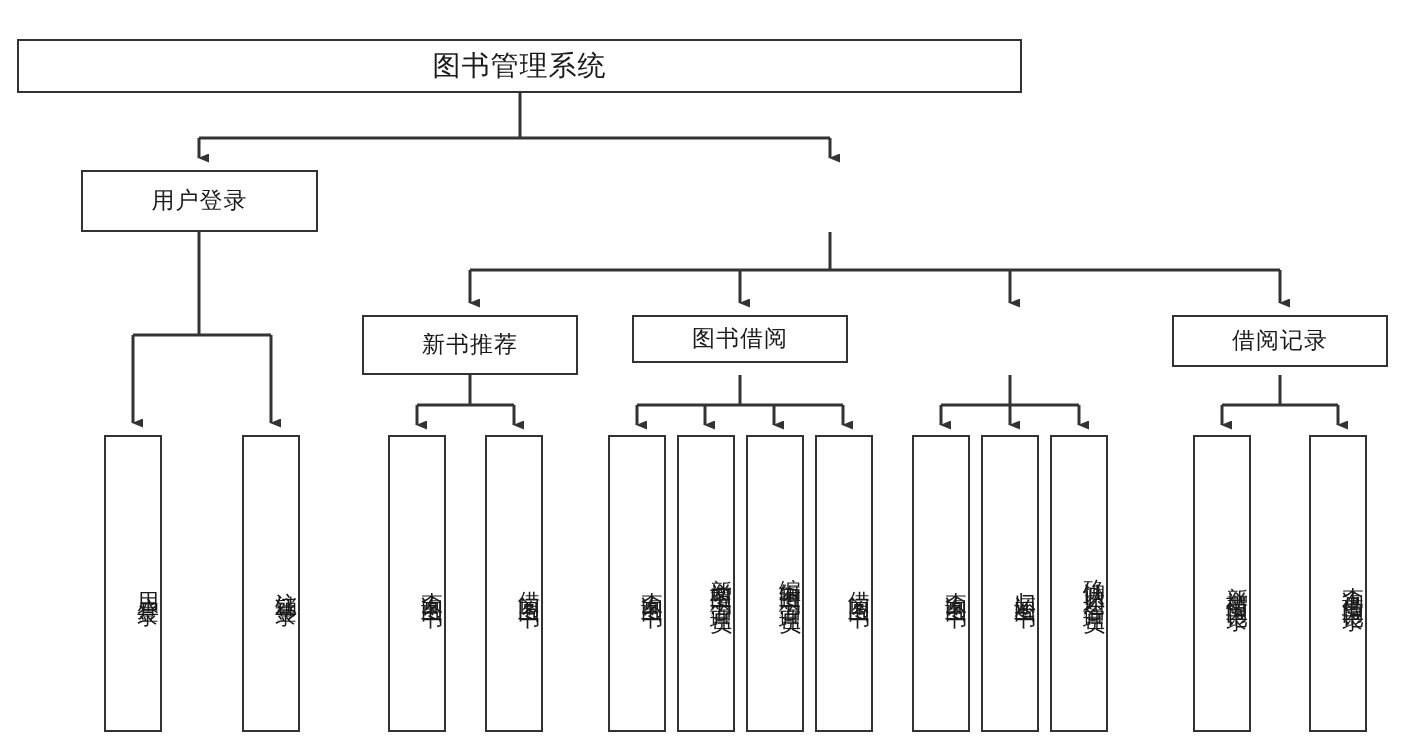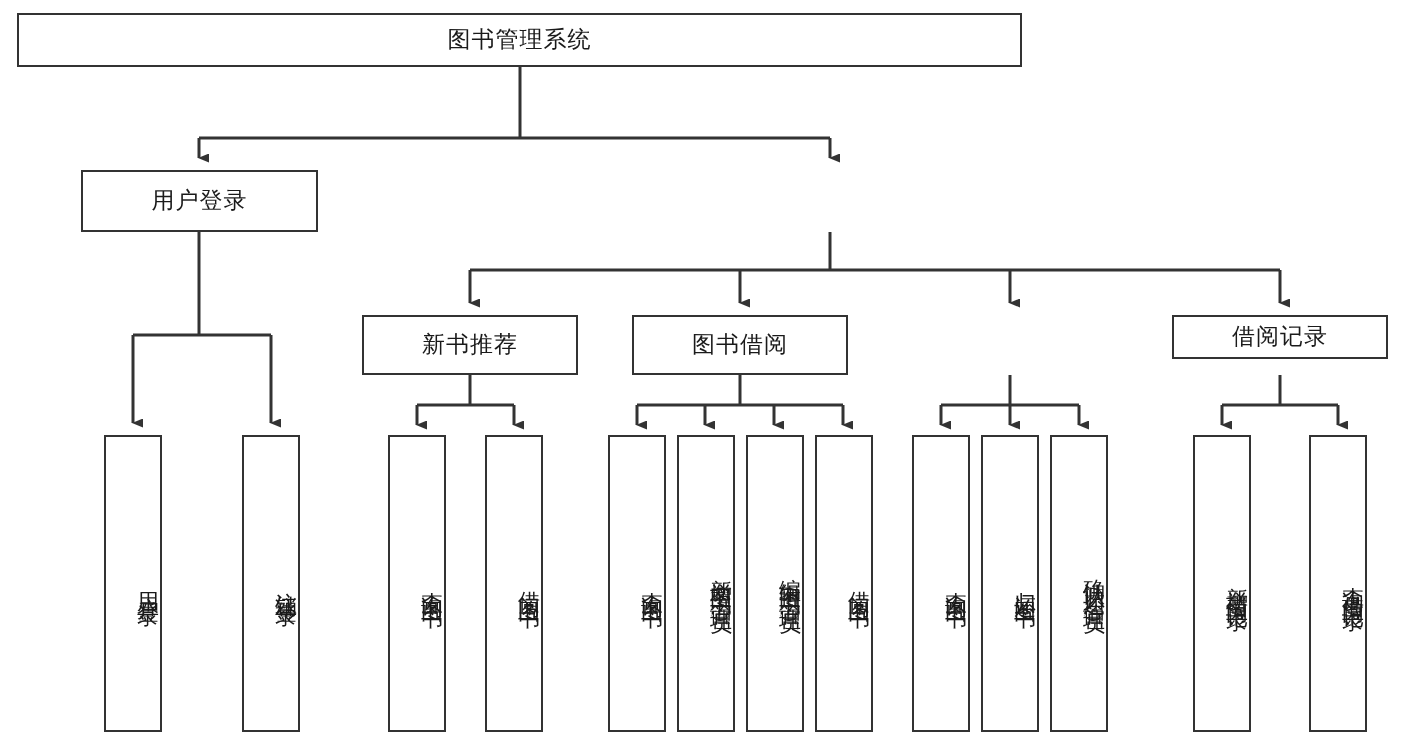--- a/index.html
+++ b/index.html
@@ -35,21 +35,22 @@
     align-items: center;
     justify-content: center;
     color: #1a1a1a;
   }
   .node.horiz {
     font-size: 23px;
     letter-spacing: 1px;
     line-height: 1.2;
   }
   .node.root {
-    font-size: 23px;
+    font-size: 28px;
+    margin-top: 26px;
   }
   .node.vert {
     writing-mode: vertical-rl;
     text-orientation: upright;
     font-size: 22px;
     letter-spacing: 5px;
     line-height: 1.1;
     padding: 6px 0;
     align-items: flex-start;
     justify-content: center;
@@ -127,24 +128,24 @@
     <span>图书管理系统</span>
   </div>
 
   <div class="node horiz" style="left:81px; top:170px; width:237px; height:62px;">
     <span>用户登录</span>
   </div>
 
   <div class="node horiz" style="left:362px; top:315px; width:216px; height:60px;">
     <span>新书推荐</span>
   </div>
-  <div class="node horiz" style="left:632px; top:315px; width:216px; height:60px;">
+  <div class="node horiz" style="left:632px; top:315px; width:216px; height:48px;">
     <span>图书借阅</span>
   </div>
-  <div class="node horiz" style="left:1172px; top:315px; width:216px; height:44px;">
+  <div class="node horiz" style="left:1172px; top:315px; width:216px; height:52px;">
     <span>借阅记录</span>
   </div>
 
   <div class="node vert" style="left:104px; top:435px; width:58px; height:297px;">
     <span class="vtext">用户登录</span>
   </div>
   <div class="node vert" style="left:242px; top:435px; width:58px; height:297px;">
     <span class="vtext">注销登录</span>
   </div>
 

